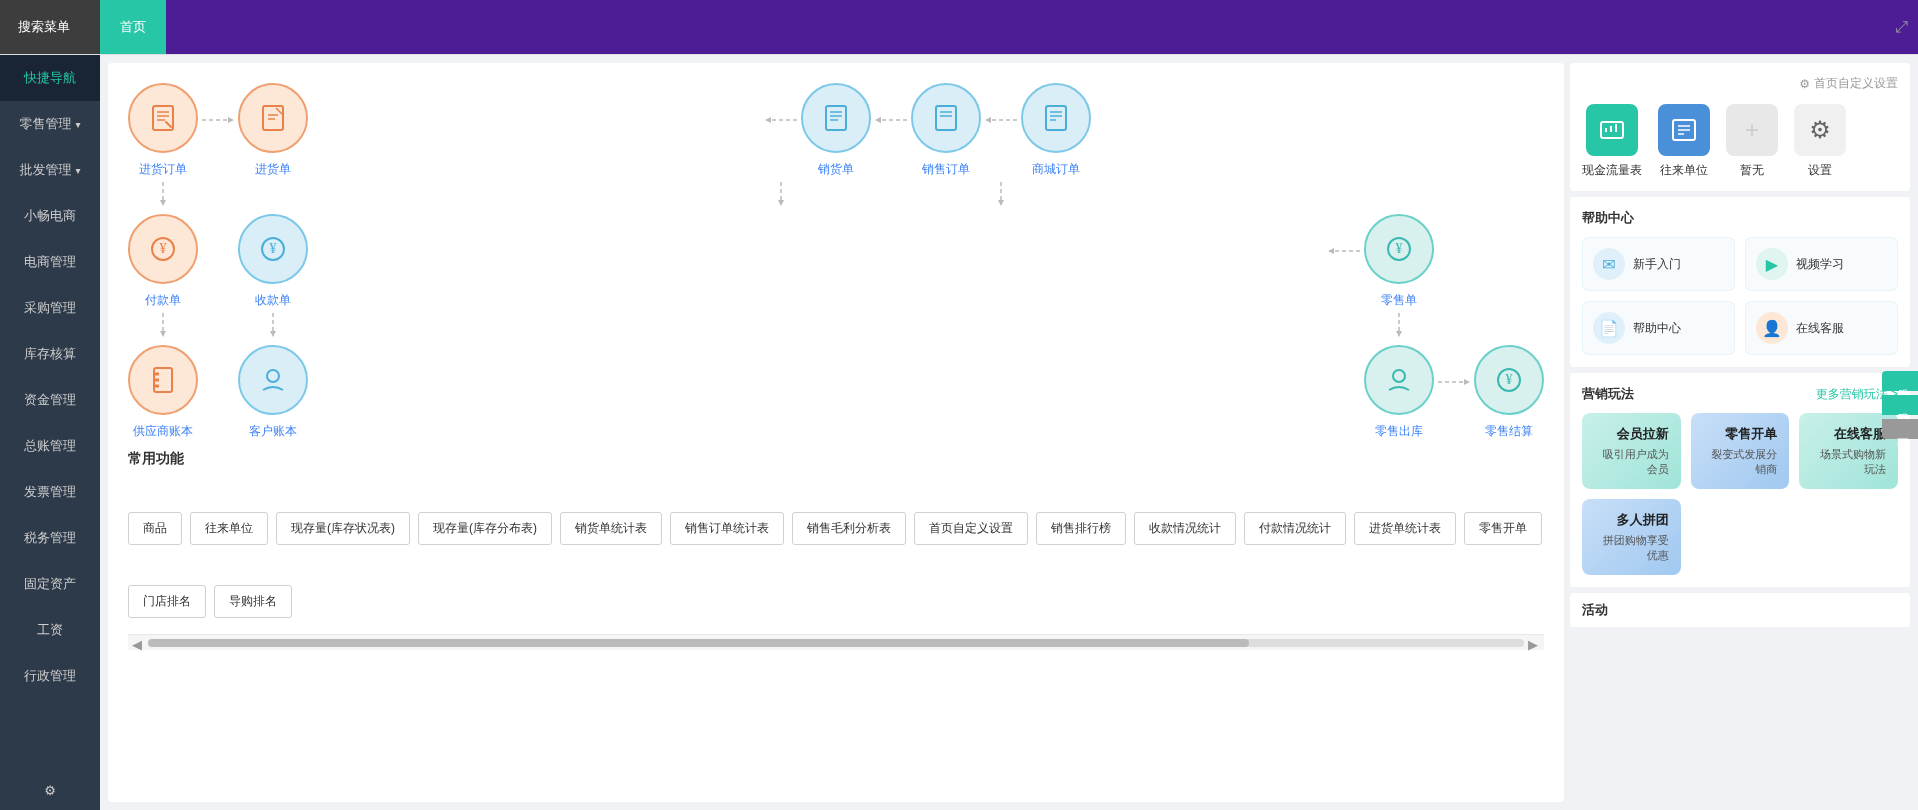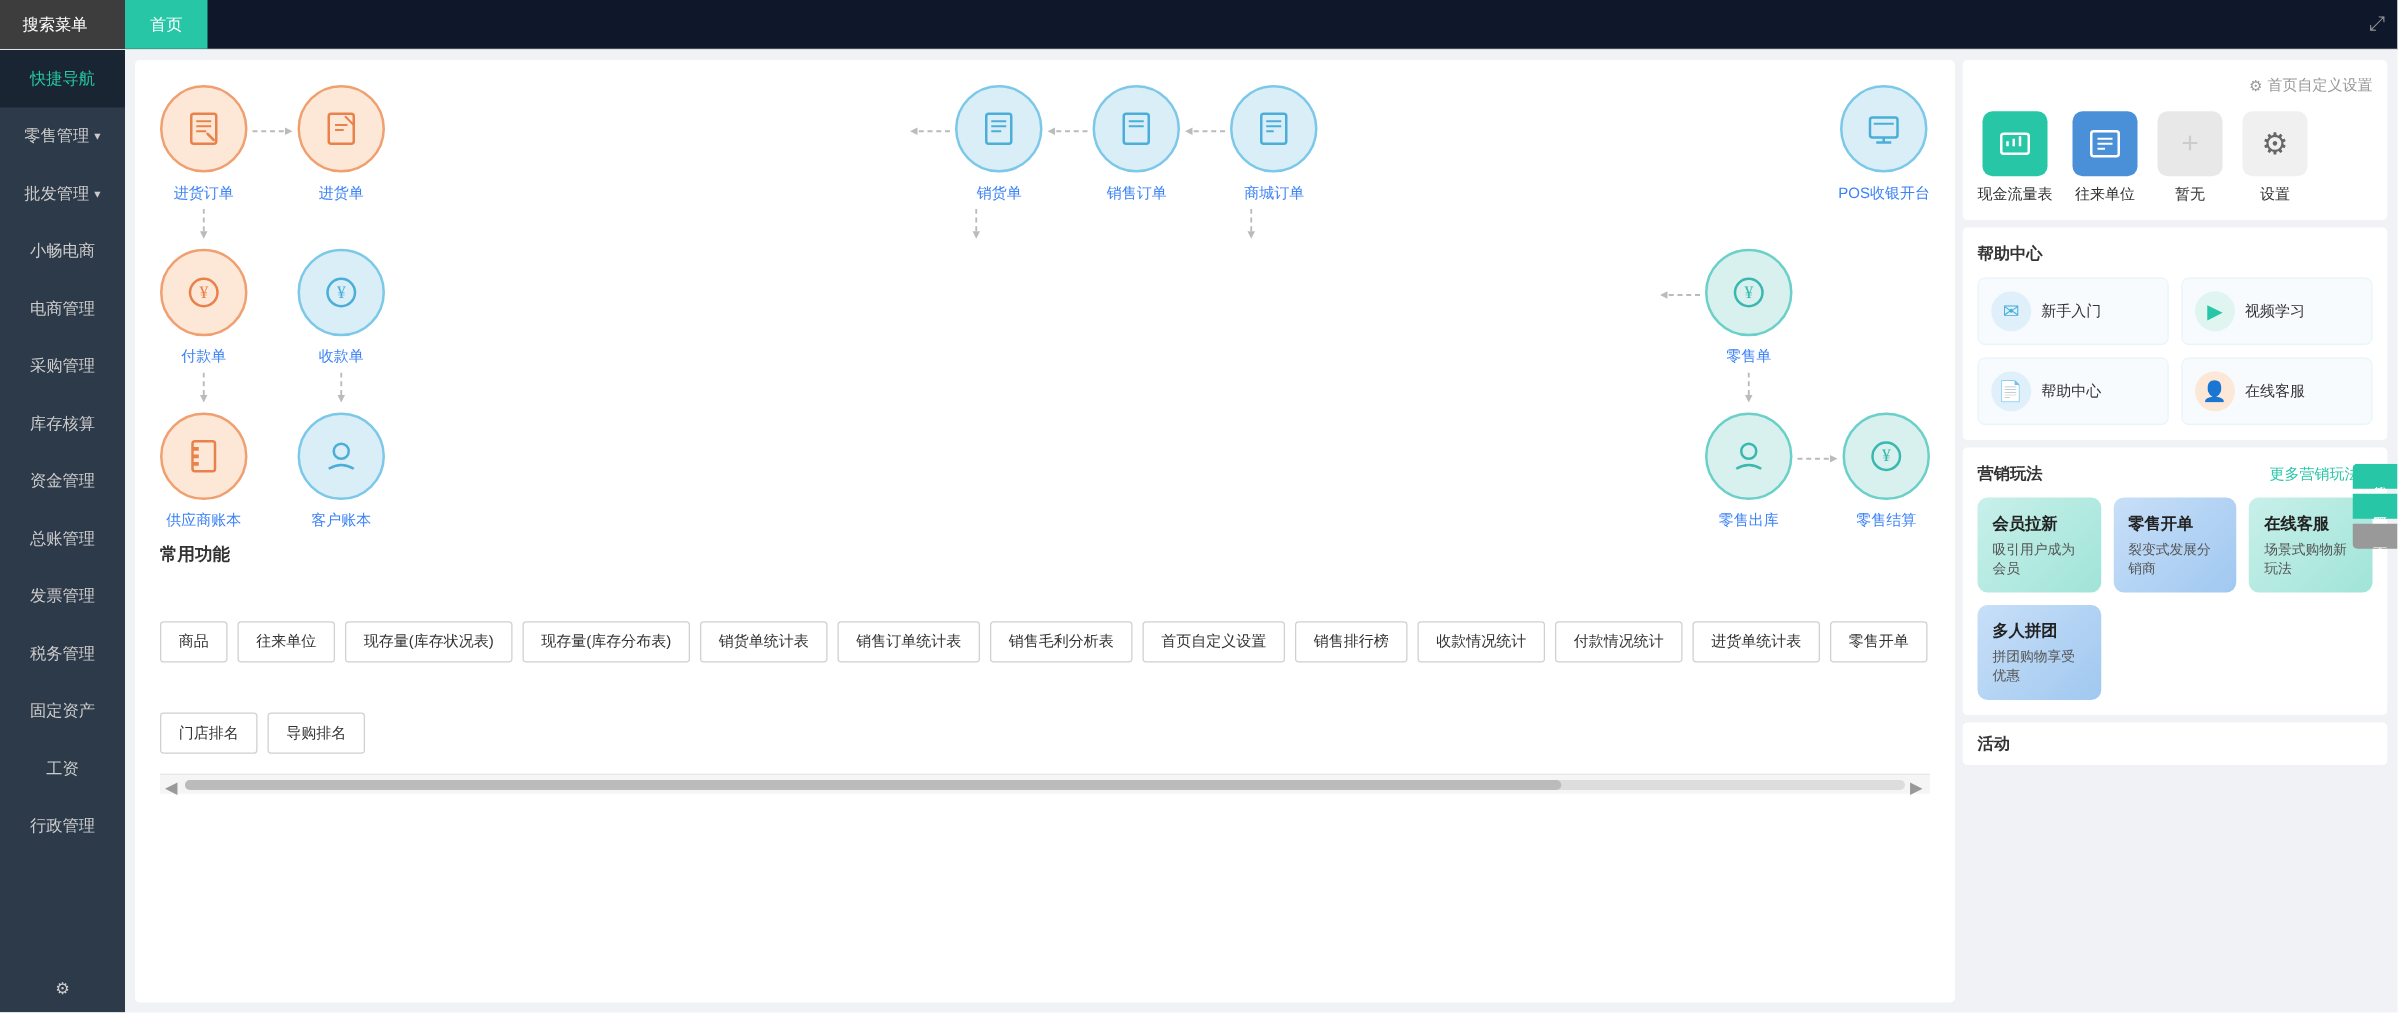--- a/index.html
+++ b/index.html
@@ -1,19 +1,19 @@
 <!DOCTYPE html>
 <html><head>
   <meta charset="utf-8">
   <style>
     * { box-sizing: border-box; margin: 0; padding: 0; }
     body { font-family: 'Microsoft YaHei', Arial, sans-serif; font-size: 13px; background: #f0f2f5; display: flex; flex-direction: column; height: 810px; overflow: hidden; }
 
     
-    .top-bar { display: flex; align-items: center; background: #0f172a; height: 40px; border-bottom: 1px solid #e0e0e0; flex-shrink: 0; }
+    .top-bar { display: flex; align-items: center; background: #4c1d95; height: 55px; border-bottom: 1px solid #e0e0e0; flex-shrink: 0; }
     .search-menu { background: #3d3d3d; color: #fff; padding: 0 18px; height: 100%; display: flex; align-items: center; font-size: 13px; cursor: pointer; min-width: 100px; }
     .tab-home { background: #26c6a6; color: #fff; padding: 0 20px; height: 100%; display: flex; align-items: center; font-size: 13px; cursor: pointer; }
     .expand-icon { margin-left: auto; margin-right: 10px; color: #999; font-size: 16px; cursor: pointer; }
 
     
     .main-layout { display: flex; flex: 1; overflow: hidden; }
 
     
     .sidebar { width: 100px; background: #2d3a4a; display: flex; flex-direction: column; overflow-y: auto; flex-shrink: 0; }
     .sidebar-item { color: #ccc; padding: 14px 0; text-align: center; font-size: 13px; cursor: pointer; position: relative; display: flex; align-items: center; justify-content: center; gap: 4px; }
@@ -64,21 +64,21 @@
     .help-panel { background: #fff; border-radius: 4px; padding: 12px; }
     .help-grid { display: grid; grid-template-columns: 1fr 1fr; gap: 10px; margin-top: 10px; }
     .help-item { display: flex; align-items: center; gap: 8px; padding: 10px; border: 1px solid #e8f4f8; border-radius: 6px; cursor: pointer; background: #f7fbfd; }
     .help-icon { width: 32px; height: 32px; border-radius: 50%; display: flex; align-items: center; justify-content: center; font-size: 16px; }
     .help-icon.blue3 { background: #e0f0fa; color: #4aaed8; }
     .help-icon.green { background: #e0f5f0; color: #26c6a6; }
     .help-icon.orange2 { background: #fde8d8; color: #e8824a; }
     .help-text { font-size: 12px; color: #333; }
 
     
-    .marketing-panel { background: #fff; border-radius: 4px; padding: 12px; }
+    .marketing-panel { background: #fff; border-radius: 4px; padding: 12px; text-align: right; }
     .marketing-header { display: flex; align-items: center; justify-content: space-between; margin-bottom: 10px; }
     .marketing-title { font-size: 13px; font-weight: bold; color: #333; }
     .more-link { font-size: 12px; color: #26c6a6; cursor: pointer; }
     .marketing-grid { display: grid; grid-template-columns: 1fr 1fr 1fr; gap: 10px; }
     .marketing-item { border-radius: 8px; padding: 12px; cursor: pointer; }
     .marketing-item.teal-bg { background: linear-gradient(135deg, #c8f0ea, #a0e4d8); }
     .marketing-item.blue-bg { background: linear-gradient(135deg, #c8dff8, #a0c8f0); }
     .marketing-item-title { font-size: 13px; font-weight: bold; color: #222; margin-bottom: 4px; }
     .marketing-item-desc { font-size: 11px; color: #555; }
 
@@ -211,31 +211,20 @@
                     <rect x="6" y="4" width="20" height="24" rx="2" fill="none" stroke="#4aaed8" stroke-width="2"></rect>
                     <line x1="10" y1="10" x2="22" y2="10" stroke="#4aaed8" stroke-width="1.5"></line>
                     <line x1="10" y1="14" x2="22" y2="14" stroke="#4aaed8" stroke-width="1.5"></line>
                     <line x1="10" y1="18" x2="16" y2="18" stroke="#4aaed8" stroke-width="1.5"></line>
                   </svg>
               </div>
               <div class="wf-label">商城订单</div>
             </div>
             <div style="flex:1;"></div>
 
-            <div class="wf-col">
-              <div class="wf-circle blue">
-                <svg width="32" height="32" viewBox="0 0 32 32">
-                    <rect x="5" y="7" width="22" height="16" rx="2" fill="none" stroke="#4aaed8" stroke-width="2"></rect>
-                    <line x1="8" y1="12" x2="24" y2="12" stroke="#4aaed8" stroke-width="1.5"></line>
-                    <line x1="16" y1="23" x2="16" y2="27" stroke="#4aaed8" stroke-width="2"></line>
-                    <line x1="10" y1="27" x2="22" y2="27" stroke="#4aaed8" stroke-width="2"></line>
-                  </svg>
-              </div>
-              <div class="wf-label">POS收银开台</div>
-            </div>
           </div>
 
           <div style="display:flex; width:100%; margin-top:4px; margin-bottom:8px;">
 
             <div style="flex:0 0 70px; display:flex; justify-content:center;">
               <svg width="14" height="24">
                   <line x1="7" y1="0" x2="7" y2="20" stroke="#bbb" stroke-width="1.5" stroke-dasharray="4,3"></line>
                   <polygon points="4,18 7,24 10,18" fill="#bbb"></polygon>
                 </svg>
             </div>

